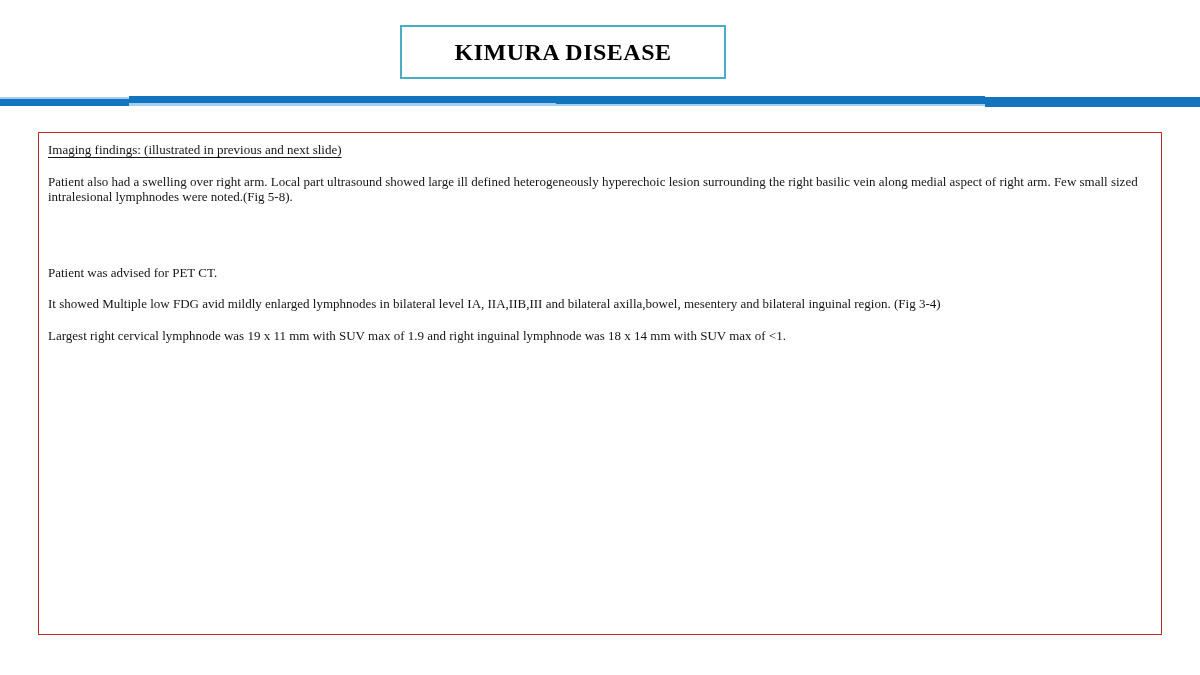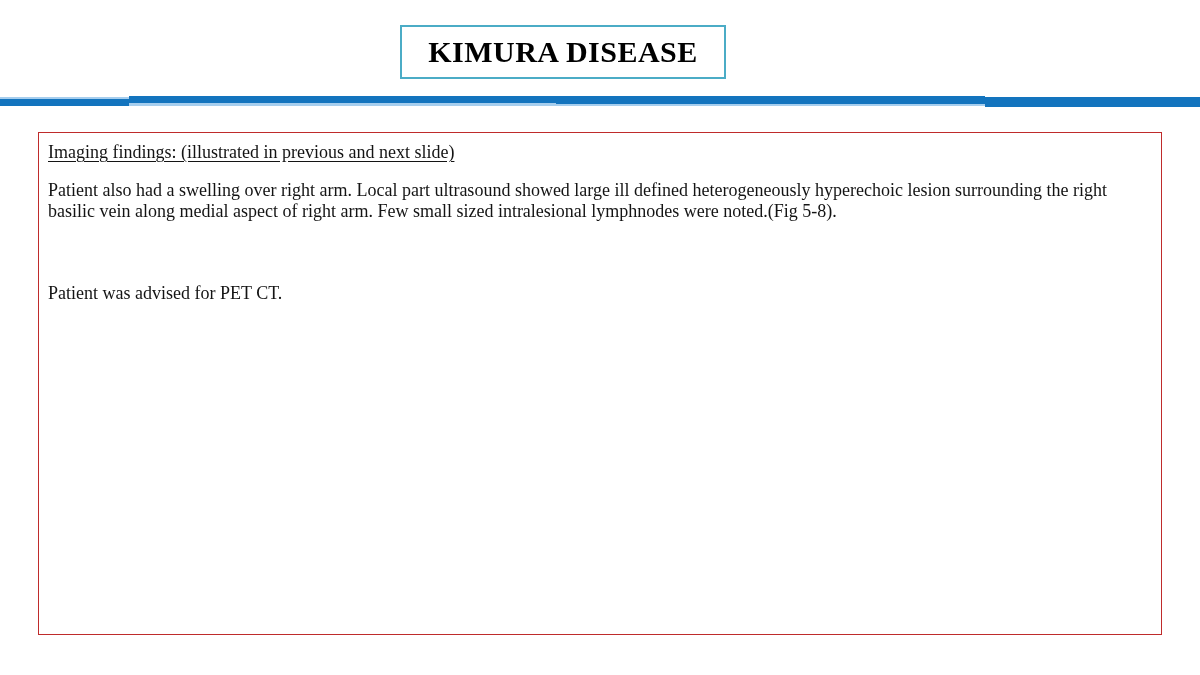--- a/index.html
+++ b/index.html
@@ -25,21 +25,21 @@
     width: 322px;
     height: 50px;
     border: 2px solid #4BACC6;
     display: flex;
     align-items: center;
     justify-content: center;
     background: #ffffff;
   }
   .title-box h1 {
     margin: 0;
-    font-size: 30px;
+    font-size: 24px;
     font-weight: bold;
     letter-spacing: 0.5px;
     color: #000000;
     white-space: nowrap;
   }
 
   
   .divider {
     position: absolute;
     left: 0;
@@ -76,21 +76,21 @@
     top: 132px;
     width: 1124px;
     height: 503px;
     border: 1.5px solid #BF2B2B;
     box-sizing: border-box;
     padding: 9px 12px 0 9px;
     background: #ffffff;
   }
   .findings-box p {
     margin: 0 0 16px 0;
-    font-size: 18px;
+    font-size: 13px;
     line-height: 1.2;
     color: #141414;
   }
   .findings-heading {
     text-decoration: underline;
     text-underline-offset: 3px;
   }
   .spacer-large {
     height: 44px;
   }
@@ -109,16 +109,18 @@
     <div class="seg seg-2"></div>
     <div class="seg seg-3"></div>
     <div class="seg seg-4"></div>
   </div>
 
   <div class="findings-box">
     <p class="findings-heading">Imaging findings: (illustrated in previous and next slide)</p>
     <p>Patient also had a swelling over right arm. Local part ultrasound showed large ill defined heterogeneously hyperechoic lesion surrounding the right basilic vein along medial aspect of right arm. Few small sized intralesional lymphnodes were noted.(Fig 5-8).</p>
     <div class="spacer-large"></div>
     <p>Patient was advised for PET CT.</p>
+    <p>It showed Multiple low FDG avid mildly enlarged lymphnodes in bilateral level IA, IIA,IIB,III and bilateral axilla,bowel, mesentery and bilateral inguinal region. (Fig 3-4)</p>
+    <p>Largest right cervical lymphnode was 19 x 11 mm with SUV max of 1.9 and right inguinal lymphnode was 18 x 14 mm with SUV max of &lt;1.</p>
     <div class="spacer-large"></div>
   </div>
 
 </div>
 
 </body></html>

